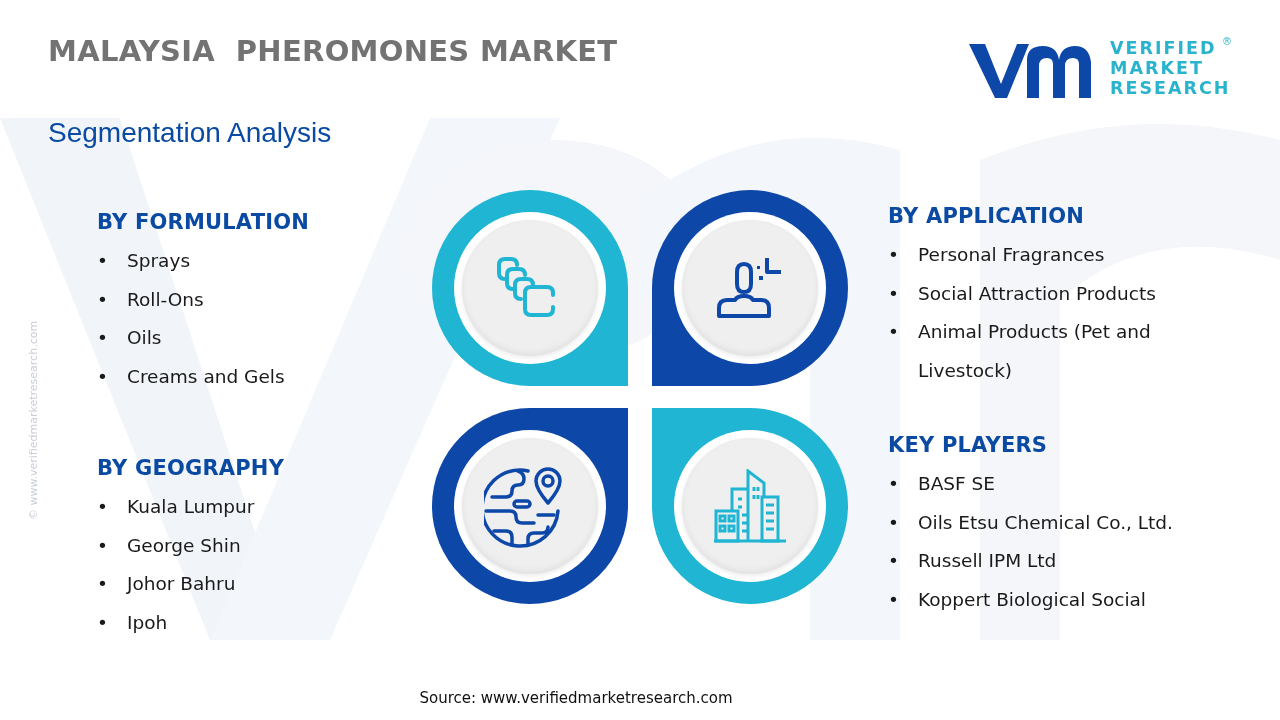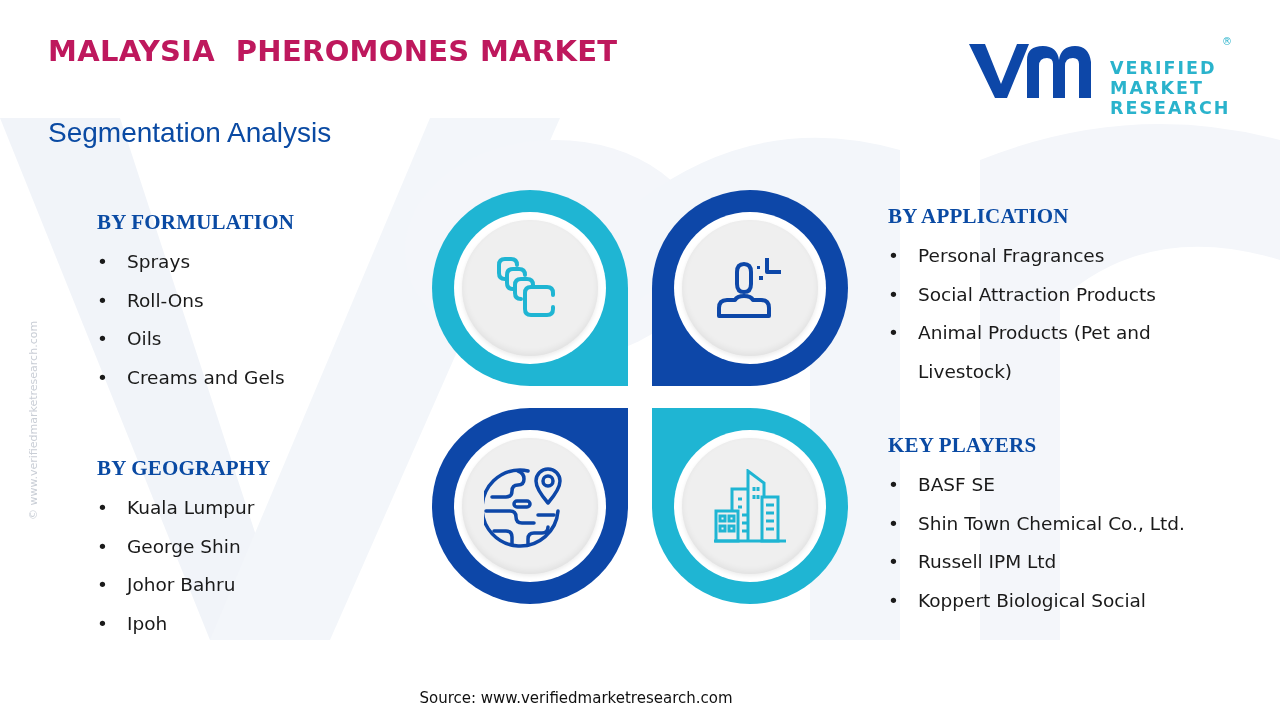--- a/index.html
+++ b/index.html
@@ -1,32 +1,32 @@
 <!DOCTYPE html>
 <html><head>
 <meta charset="utf-8">
 <style>
   * { box-sizing: border-box; margin: 0; padding: 0; }
   html, body { width: 1280px; height: 720px; overflow: hidden; background: #ffffff; }
   body { position: relative; font-family: "DejaVu Sans", sans-serif; }
 
   .bg-watermark { position: absolute; inset: 0; z-index: 0; pointer-events: none; }
 
-  .title { position: absolute; left: 48px; top: 34px; font-size: 29px; font-weight: bold; color: #be185d; letter-spacing: 0.3px; white-space: pre; }
+  .title { position: absolute; left: 48px; top: 34px; font-size: 29px; font-weight: bold; color: #737373; letter-spacing: 0.3px; white-space: pre; }
   .subtitle { position: absolute; left: 48px; top: 117px; font-size: 28px; color: #0a4aa3; font-family: "Liberation Sans", sans-serif; }
 
   .logo { position: absolute; left: 965px; top: 38px; width: 270px; height: 66px; }
   .logo-mark { position: absolute; left: 0; top: 0; }
-  .logo-text { position: absolute; left: 145px; top: 0; color: #2ab3cc; font-weight: bold; font-size: 17.5px; line-height: 20px; letter-spacing: 2px; font-family: "DejaVu Sans", sans-serif; margin-top: 20px; }
+  .logo-text { position: absolute; left: 145px; top: 0; color: #2ab3cc; font-weight: bold; font-size: 17.5px; line-height: 20px; letter-spacing: 2px; font-family: "DejaVu Sans", sans-serif; }
   .logo-reg { position: absolute; left: 257px; top: -2px; font-size: 10px; color: #2ab3cc; }
 
   .side-note { position: absolute; left: 27px; top: 520px; transform-origin: left top; transform: rotate(-90deg); font-size: 11px; color: #c9ced6; white-space: nowrap; }
 
   .section { position: absolute; z-index: 2; }
-  .section h2 { font-size: 21px; font-weight: bold; color: #0a4aa3; letter-spacing: 0.2px; margin-bottom: 8px; font-family: Liberation Serif, serif; }
+  .section h2 { font-size: 21px; font-weight: bold; color: #0a4aa3; letter-spacing: 0.2px; margin-bottom: 8px; }
   .section ul { list-style: none; }
   .section li { position: relative; padding-left: 30px; font-size: 18.5px; color: #1a1a1a; line-height: 38.5px; }
   .section li .bullet { position: absolute; left: 0; top: 0; }
   .section li.wrap { line-height: 38.5px; }
 
   .sec-formulation { left: 97px; top: 210px; }
   .sec-geography { left: 97px; top: 433px; margin-top: 23px; }
   .sec-application { left: 888px; top: 204px; width: 350px; }
   .sec-players { left: 888px; top: 433px; width: 370px; }
 
@@ -96,21 +96,21 @@
     <li><span class="bullet">•</span><span>Personal Fragrances</span></li>
     <li><span class="bullet">•</span><span>Social Attraction Products</span></li>
     <li class="wrap" style="width:320px;"><span class="bullet">•</span><span>Animal Products (Pet and Livestock)</span></li>
   </ul>
 </div>
 
 <div class="section sec-players">
   <h2>KEY PLAYERS</h2>
   <ul>
     <li><span class="bullet">•</span><span>BASF SE</span></li>
-    <li><span class="bullet">•</span><span>Shin Town Chemical Co., Ltd.</span></li>
+    <li><span class="bullet">•</span><span>Oils Etsu Chemical Co., Ltd.</span></li>
     <li><span class="bullet">•</span><span>Russell IPM Ltd</span></li>
     <li><span class="bullet">•</span><span>Koppert Biological Social</span></li>
   </ul>
 </div>
 
 <div class="petal p-tl">
   <div class="inner"></div>
   <div class="disc">
     <svg width="70" height="62" viewBox="0 0 70 62" fill="none" stroke="#1fb5d3" stroke-width="4" stroke-linecap="round" stroke-linejoin="round">
       <path d="M10 22 Q4 22 4 16 L4 8 Q4 2 10 2 L16 2 Q22 2 22 8"></path>

